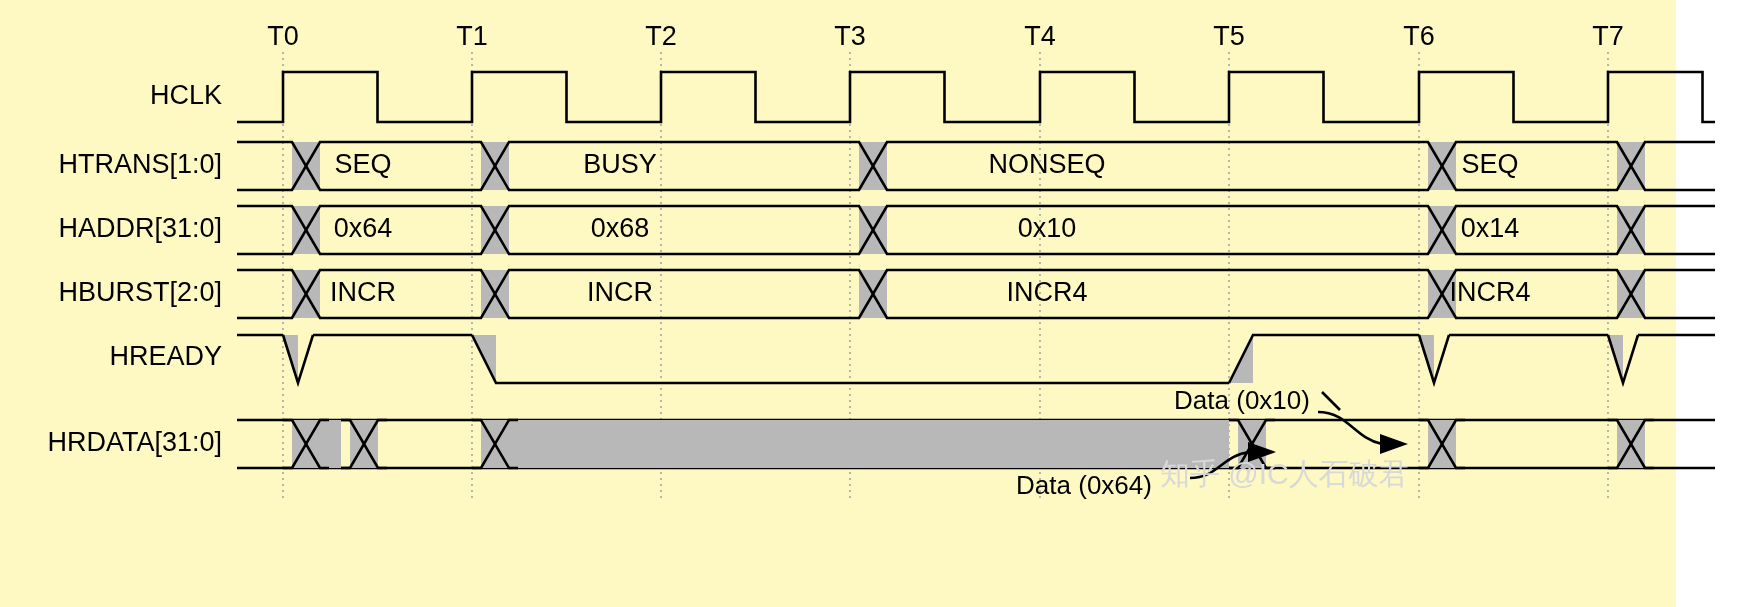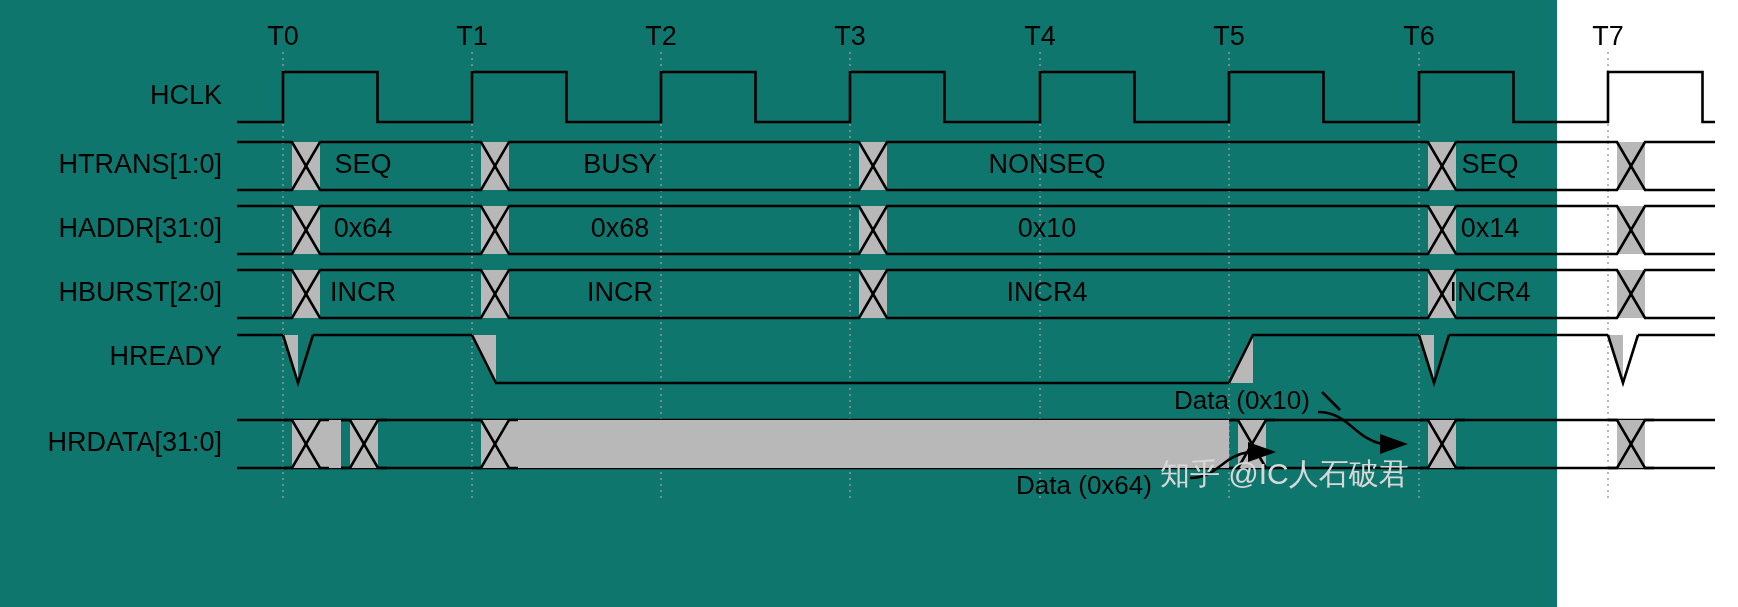--- a/index.html
+++ b/index.html
@@ -1,18 +1,18 @@
 <!DOCTYPE html>
 <html><head>
 <meta charset="utf-8">
 <title>AHB Timing Diagram</title>
 <style>
   html,body{margin:0;padding:0;background:#ffffff;}
   body{width:1738px;height:607px;font-family:"Liberation Sans",sans-serif;overflow:hidden;}
-  #root{position:relative;width:1557px;height:607px;background:#0f766e;}
+  #root{position:relative;width:1676px;height:607px;background:#fef9c3;}
   svg#wave{position:absolute;left:0;top:0;width:1738px;height:607px;display:block;}
   .siglabel{font-family:"Liberation Sans",sans-serif;font-size:27px;fill:#000;text-anchor:end;dominant-baseline:middle;}
   .ticklabel{font-family:"Liberation Sans",sans-serif;font-size:27px;fill:#000;text-anchor:middle;dominant-baseline:middle;}
   .busval{font-family:"Liberation Sans",sans-serif;font-size:27px;fill:#000;text-anchor:middle;dominant-baseline:middle;}
   .annot{font-family:"Liberation Sans",sans-serif;font-size:26px;fill:#000;text-anchor:middle;dominant-baseline:middle;}
   .wm{font-family:"Liberation Sans",sans-serif;font-size:30px;fill:#d8d8d8;text-anchor:start;dominant-baseline:middle;}
   .line{fill:none;stroke:#000;stroke-width:2.6;stroke-linejoin:miter;stroke-linecap:butt;}
   .gridline{stroke:#9a9a9a;stroke-width:1.4;fill:none;stroke-dasharray:2 4;}
   .grayplain{fill:#b8b8b8;stroke:none;}
   .arrowline{fill:none;stroke:#000;stroke-width:2.6;}

